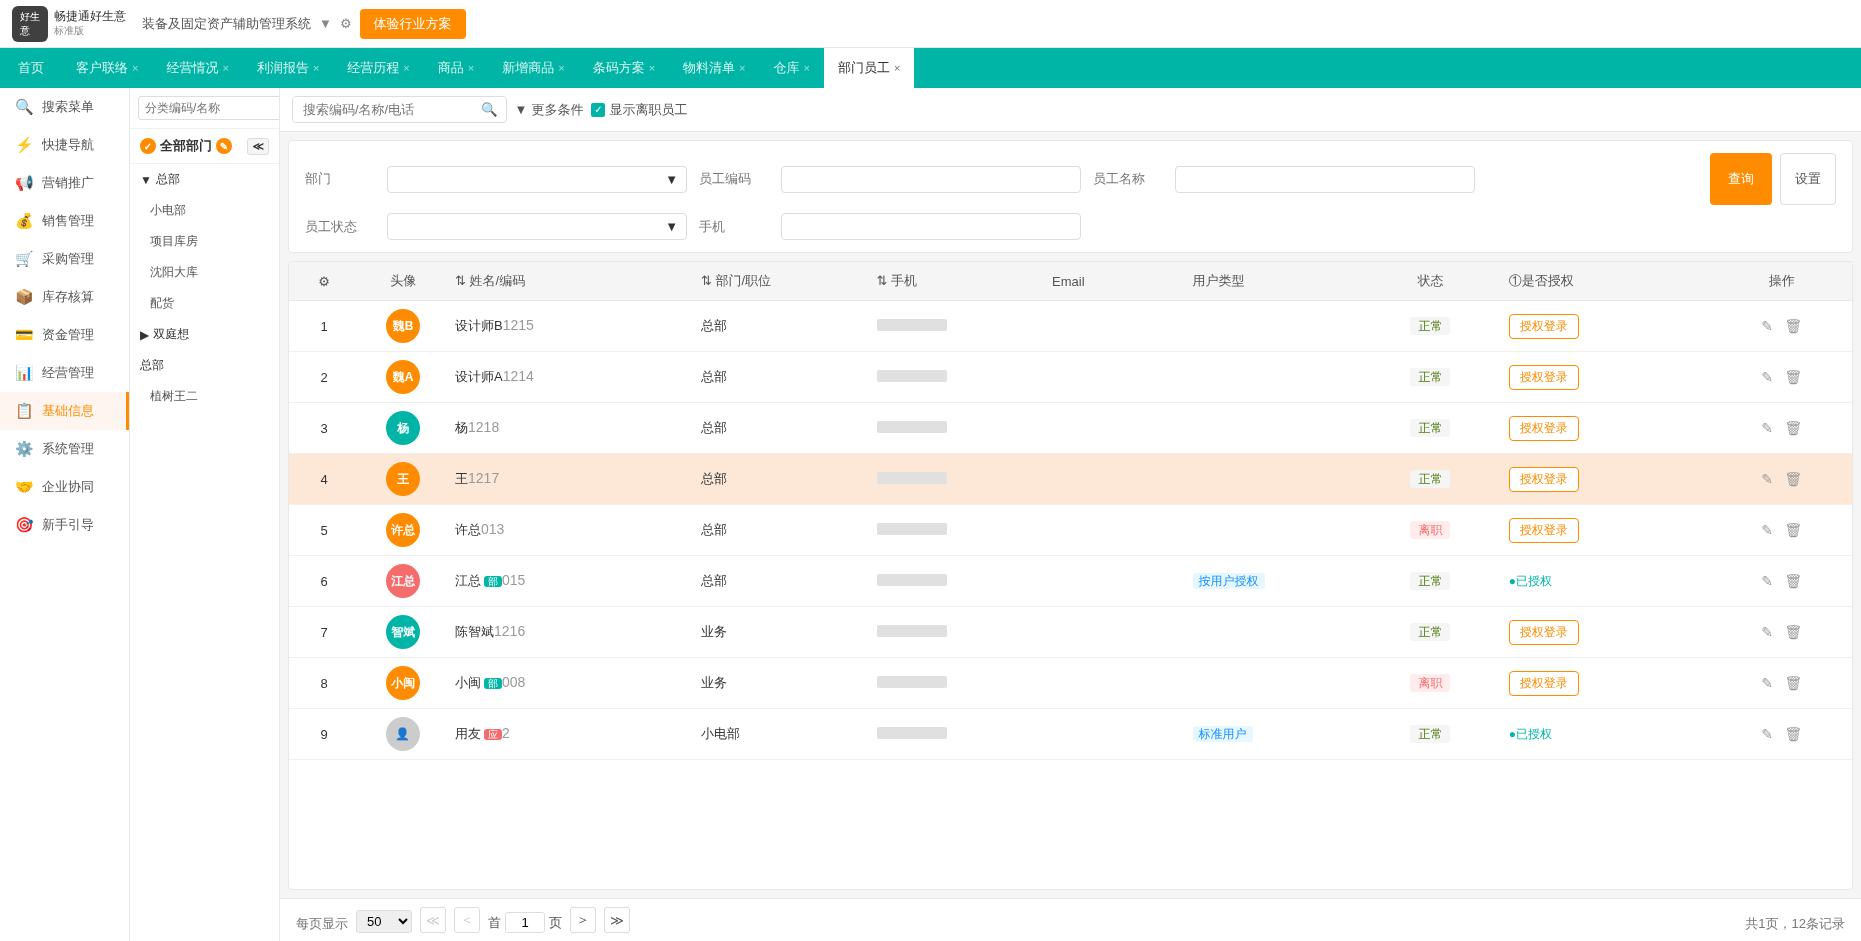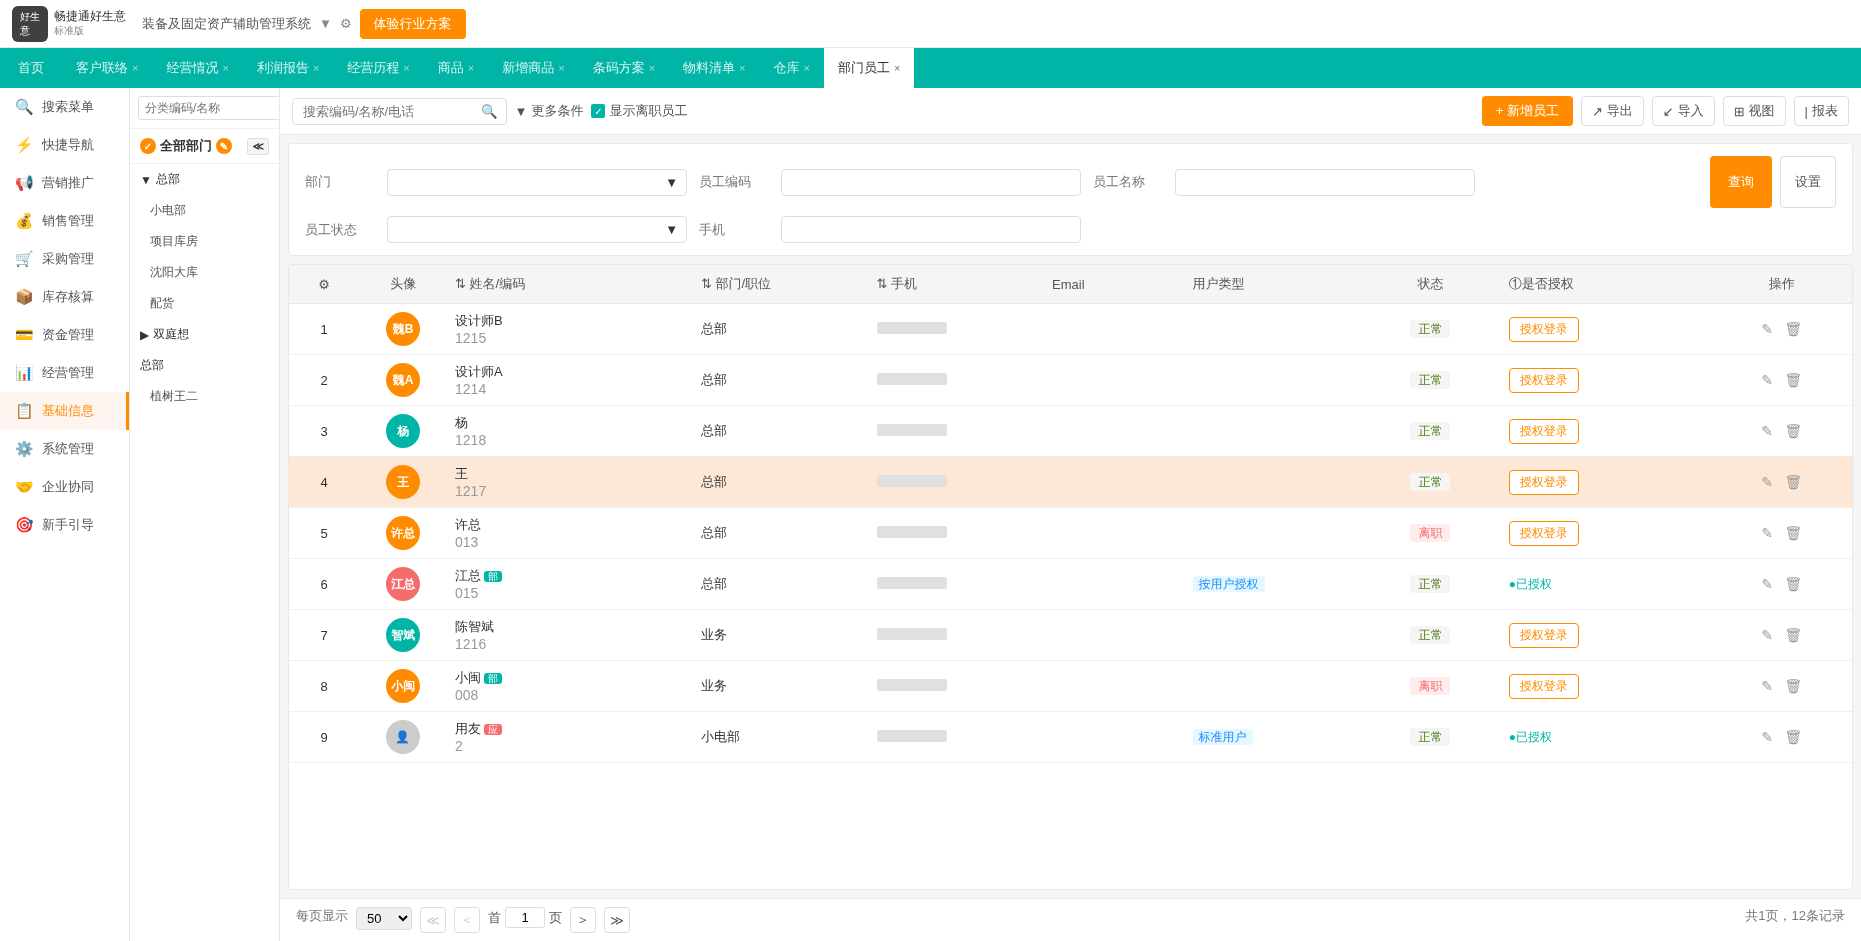--- a/index.html
+++ b/index.html
@@ -87,42 +87,42 @@
     .status-resigned { background: #ffecec; color: #f56c6c; border-radius: 3px; padding: 2px 8px; font-size: 12px; }
     .btn-auth { border: 1px solid #ff8c00; color: #ff8c00; background: #fff; border-radius: 4px; padding: 3px 10px; cursor: pointer; font-size: 12px; white-space: nowrap; }
     .authorized-dot { color: #00b5a5; font-size: 12px; }
     .action-btn { background: none; border: none; cursor: pointer; color: #999; font-size: 14px; padding: 2px 4px; }
     .phone-blur { width: 70px; height: 12px; background: #e0e0e0; border-radius: 2px; display: inline-block; }
     .user-type-badge { background: #e6f7ff; color: #1890ff; border-radius: 3px; padding: 1px 6px; font-size: 12px; }
     .dept-badge { background: #00b5a5; color: #fff; border-radius: 3px; padding: 0 4px; font-size: 10px; margin-left: 3px; }
     .notify-badge { background: #f56c6c; color: #fff; border-radius: 3px; padding: 0 4px; font-size: 10px; margin-left: 3px; }
 
     
-    .pagination { background: #fff; border-top: 1px solid #e8e8e8; padding: 8px 16px; display: flex; align-items: flex-start; gap: 8px; font-size: 13px; color: #555; flex-shrink: 0; }
+    .pagination { background: #fff; border-top: 1px solid #e8e8e8; padding: 8px 16px; display: flex; align-items: flex-end; gap: 8px; font-size: 13px; color: #555; flex-shrink: 0; }
     .page-size-label { color: #777; }
     .page-size-select { border: 1px solid #ddd; border-radius: 3px; padding: 2px 6px; font-size: 13px; }
     .page-btn { border: 1px solid #ddd; background: #fff; border-radius: 3px; width: 26px; height: 26px; cursor: pointer; display: flex; align-items: center; justify-content: center; color: #555; }
     .page-btn:disabled { color: #ccc; cursor: default; }
     .page-info { display: flex; align-items: center; gap: 4px; }
     .page-input { border: 1px solid #ddd; border-radius: 3px; width: 40px; padding: 2px 4px; text-align: center; font-size: 13px; }
     .total-info { margin-left: auto; color: #777; }
 
     .col-num { width: 40px; text-align: center; }
     .col-avatar { width: 50px; text-align: center; }
     .col-name { width: 140px; }
     .col-dept { width: 100px; }
     .col-phone { width: 100px; }
     .col-email { width: 80px; }
     .col-usertype { width: 100px; }
     .col-status { width: 80px; text-align: center; }
     .col-auth { width: 120px; }
     .col-action { width: 80px; text-align: center; }
     th.col-num, td.col-num { text-align: center; }
 
-    .name-code { display: flex; flex-direction: column; }
+    .name-code { display: flex; flex-direction: row; }
     .name-text { font-size: 13px; color: #333; }
     .code-text { font-size: 14px; color: #999; }
   </style>
 </head>
 <body>
 
 <div class="top-bar">
   <div class="logo-area">
     <div class="logo-icon">好生<br>意</div>
     <div>
@@ -242,39 +242,20 @@
           <button>🔍</button>
         </div>
         <button class="filter-btn">
           <span>▼</span>
           <span>更多条件</span>
         </button>
         <label class="show-inactive">
           <span class="checkbox-checked">✓</span>
           <span>显示离职员工</span>
         </label>
-        <div class="toolbar-right">
-          <button class="btn-add">+ 新增员工</button>
-          <button class="btn-outline">
-            <span>↗</span>
-            <span>导出</span>
-          </button>
-          <button class="btn-outline">
-            <span>↙</span>
-            <span>导入</span>
-          </button>
-          <button class="btn-outline">
-            <span>⊞</span>
-            <span>视图</span>
-          </button>
-          <button class="btn-outline">
-            <span>|</span>
-            <span>报表</span>
-          </button>
-        </div>
       </div>
 
       <div class="filter-area">
         <div class="filter-row">
           <span class="filter-label">部门</span>
           <div class="filter-select" style="width:300px;">
             <span></span>
             <span>▼</span>
           </div>
           <span class="filter-label">员工编码</span>

